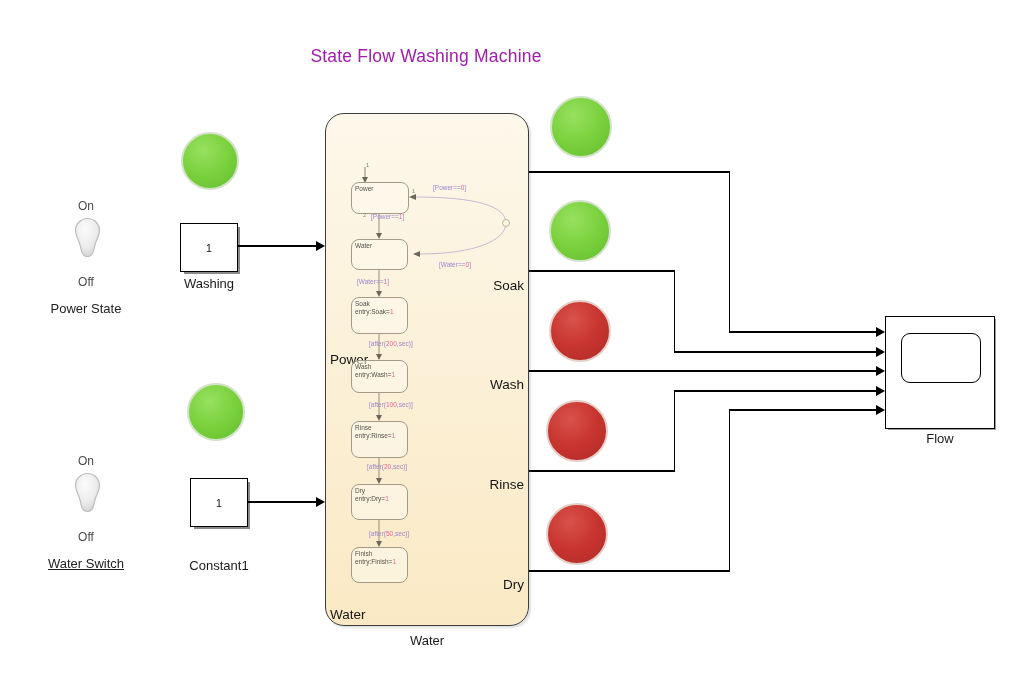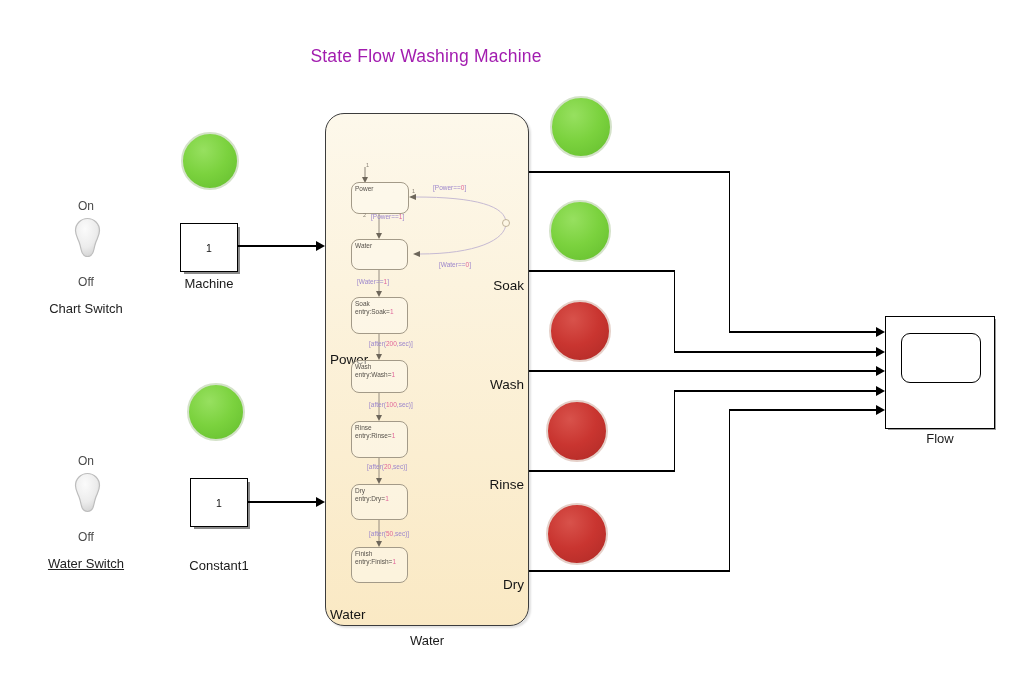--- a/index.html
+++ b/index.html
@@ -128,21 +128,21 @@
         <radialGradient id="kg1" cx="40%" cy="28%" r="80%">
           <stop offset="0%" stop-color="#fbfbfb"></stop>
             <stop offset="60%" stop-color="#ececec"></stop>
             <stop offset="100%" stop-color="#cfcfcf"></stop>
         </radialGradient>
       </defs>
       <path d="M13.5 1.5 C20.1 1.5 25.5 6.9 25.5 13.5 C25.5 18 23.4 21 21.9 25 C20.9 27.8 20.4 30 19.9 32.5 C19.2 36.3 16.8 39.5 13.5 39.5 C10.2 39.5 7.8 36.3 7.1 32.5 C6.6 30 6.1 27.8 5.1 25 C3.6 21 1.5 18 1.5 13.5 C1.5 6.9 6.9 1.5 13.5 1.5 Z" fill="url(#kg1)" stroke="#bdbdbd" stroke-width="1.2"></path>
     </svg>
   </div>
   <div class="sw-text" style="left:56px; top:275px;">Off</div>
-  <div class="sw-name" style="left:26px; top:301px;">Chart Switch</div>
+  <div class="sw-name" style="left:26px; top:301px;">Power State</div>
 
   <div class="sw-text" style="left:56px; top:454px;">On</div>
   <div class="knob" style="left:74px; top:472px;">
     <svg width="27" height="43" viewBox="0 0 27 43">
       <defs>
         <radialGradient id="kg2" cx="40%" cy="28%" r="80%">
           <stop offset="0%" stop-color="#fbfbfb"></stop>
             <stop offset="60%" stop-color="#ececec"></stop>
             <stop offset="100%" stop-color="#cfcfcf"></stop>
         </radialGradient>
@@ -157,21 +157,21 @@
   <div class="lamp green" id="lamp-water"></div>
   <div class="lamp green" id="lamp-soak"></div>
   <div class="lamp green" id="lamp-wash"></div>
   <div class="lamp red" id="lamp-rinse"></div>
   <div class="lamp red" id="lamp-dry"></div>
   <div class="lamp red" id="lamp-finish"></div>
 
   <div id="constant-block">
     <span>1</span>
   </div>
-  <div class="blk-label" id="constant-name">Machine</div>
+  <div class="blk-label" id="constant-name">Washing</div>
 
   <div id="constant1-block">
     <span>1</span>
   </div>
   <div class="blk-label" id="constant1-name">Constant1</div>
 
   <div id="chart-block">
 
     <svg id="sf-wires" width="204" height="513" viewBox="0 0 204 513">
 

